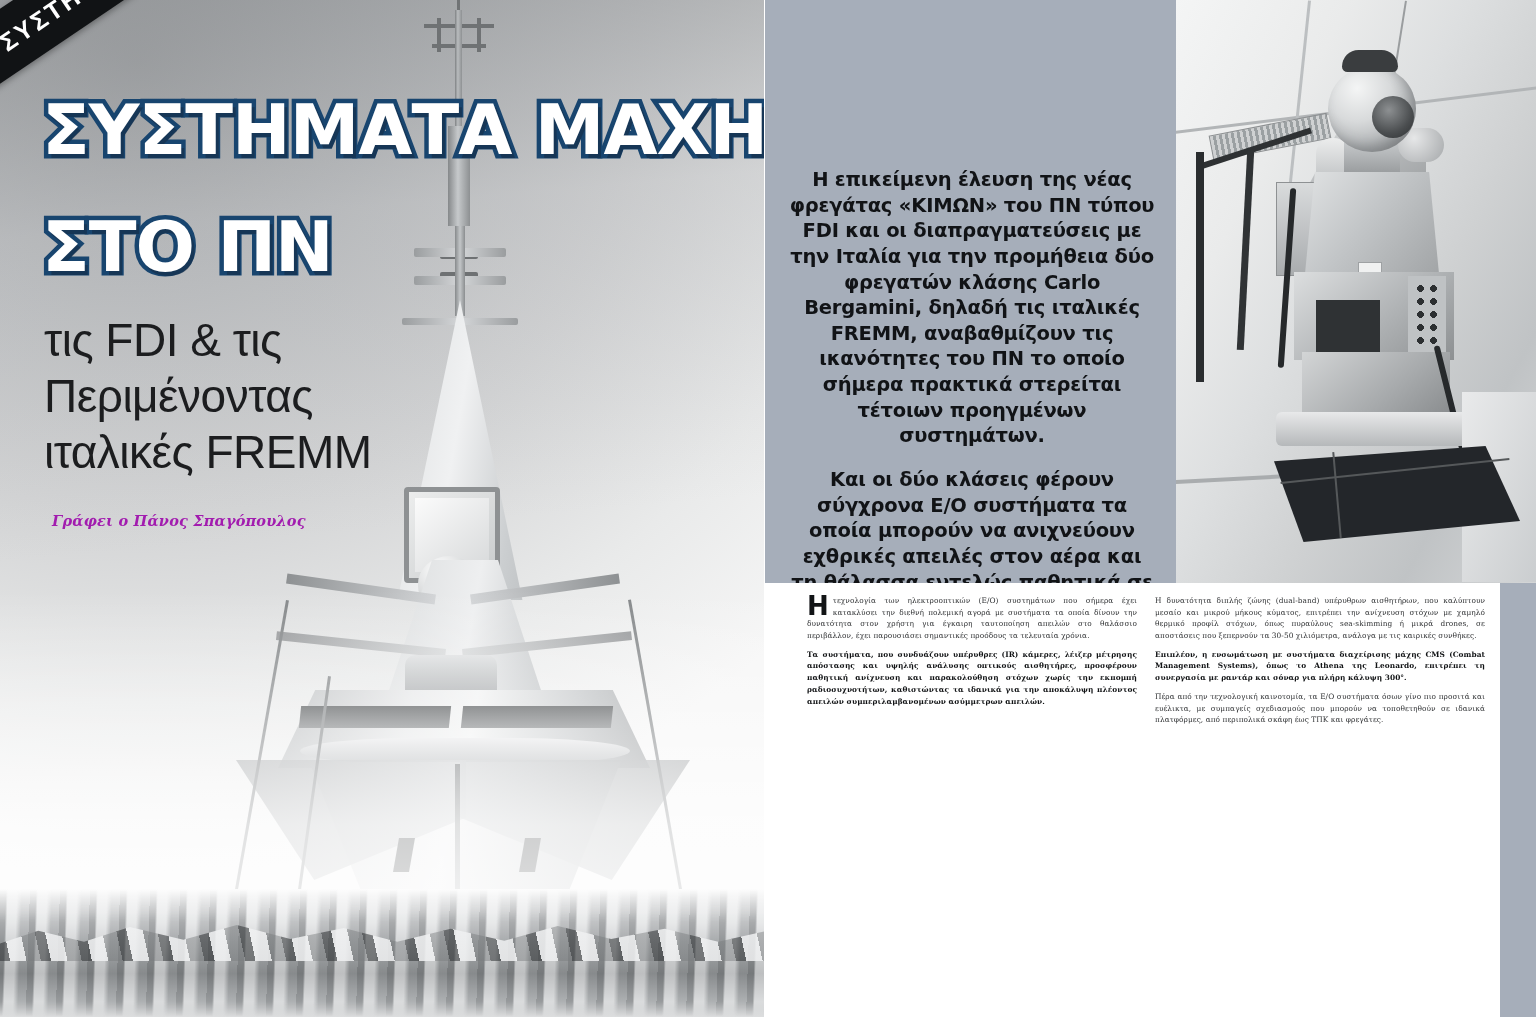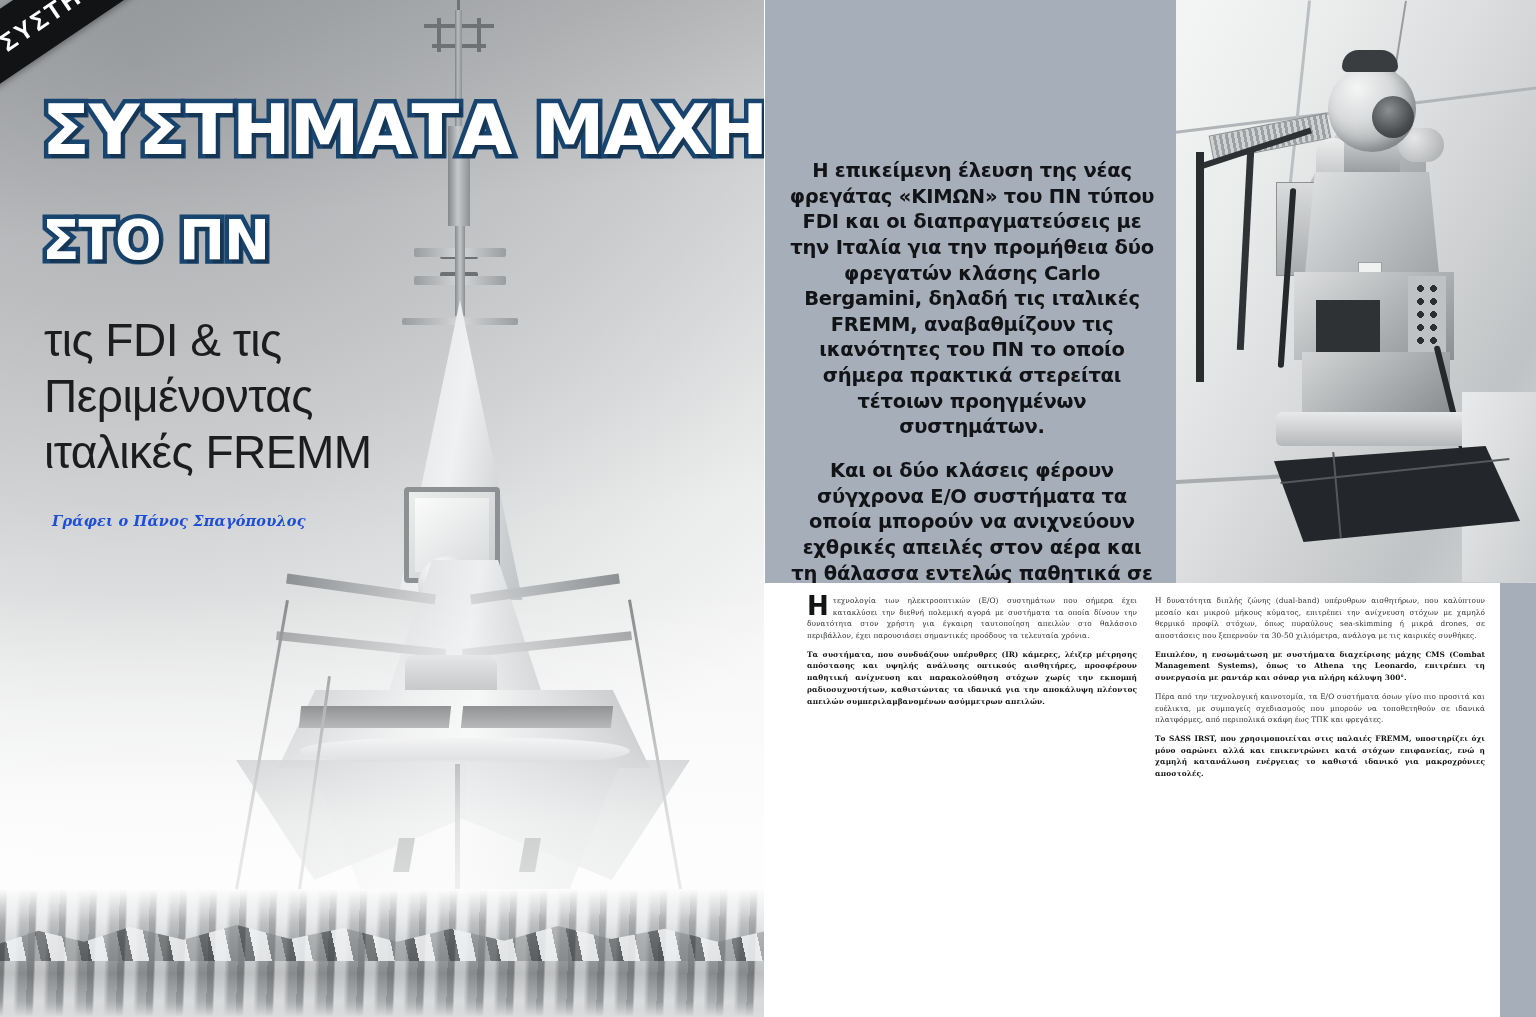--- a/index.html
+++ b/index.html
@@ -105,39 +105,39 @@
   .headline{position:absolute;left:42px;top:96px;width:690px;}
   .hl-line{
     font-family:"DejaVu Sans","Liberation Sans",sans-serif;
     font-weight:700;font-size:70px;line-height:0.99;letter-spacing:-1px;
     color:#ffffff;
     -webkit-text-stroke:9px #18456f;
     paint-order:stroke fill;
     text-shadow:3px 4px 0 rgba(20,35,55,.45);
     margin:0 0 2px 0;white-space:nowrap;
   }
-  .hl-line.l3{font-size:55px;margin-top:48px;}
+  .hl-line.l3{font-size:70px;margin-top:48px;}
 
   .subhead{position:absolute;left:44px;top:312px;width:470px;
     font-family:"Liberation Sans","DejaVu Sans",sans-serif;
     font-weight:400;font-size:46px;line-height:1.22;color:#1c1d1f;letter-spacing:-0.5px;}
   .subhead div{white-space:nowrap;}
 
   .byline{position:absolute;left:52px;top:512px;
     font-family:"DejaVu Serif","Liberation Serif",serif;
-    font-style:italic;font-weight:700;font-size:14.5px;color:#1d4ed8;letter-spacing:.2px;}
+    font-style:italic;font-weight:700;font-size:14.5px;color:#a21caf;letter-spacing:.2px;}
 
   
   .right-page{position:absolute;left:765px;top:0;width:771px;height:1017px;background:#ffffff;overflow:hidden;}
 
   .standfirst-panel{position:absolute;left:0;top:0;width:411px;height:583px;background:#a6aeba;}
   .standfirst{position:absolute;left:24px;top:150px;width:366px;text-align:center;
     font-family:"DejaVu Sans","Liberation Sans",sans-serif;
     font-weight:700;font-size:19.5px;line-height:1.315;color:#111316;letter-spacing:-0.2px;}
-  .standfirst p{margin:8px 0 18px 0;}
+  .standfirst p{margin:17px 0 18px 0;}
 
   
   .eo-photo{position:absolute;left:411px;top:0;width:360px;height:583px;overflow:hidden;
     background:linear-gradient(160deg,#f2f3f3 0%,#e3e4e5 30%,#cfd1d2 58%,#bcbfc1 78%,#d8d9da 100%);}
   .ph{position:absolute;}
   .bulkhead{left:0;top:0;width:360px;height:583px;
     background:linear-gradient(118deg,#f4f5f5 0%,#eaebeb 26%,#dddfe0 44%,#cfd1d2 62%,#c0c3c5 80%,#d4d6d7 100%);}
   .seamA{left:-30px;top:108px;width:430px;height:3px;background:#b2b5b7;transform:rotate(-7deg);}
   .seamB{left:120px;top:0px;width:3px;height:230px;background:#bcbfc1;transform:rotate(6deg);}
   .seamC{left:-10px;top:470px;width:400px;height:4px;background:#a9acae;transform:rotate(-3deg);}
@@ -329,17 +329,16 @@
 
   <div class="body-area" style="left:807px;">
     <div class="col c1">
       <p class="bt"><span class="dropcap">Η</span><span> τεχνολογία των ηλεκτροοπτικών (Ε/Ο) συστημάτων που σήμερα έχει κατακλύσει την διεθνή πολεμική αγορά με συστήματα τα οποία δίνουν την δυνατότητα στον χρήστη για έγκαιρη ταυτοποίηση απειλών στο θαλάσσιο περιβάλλον, έχει παρουσιάσει σημαντικές προόδους τα τελευταία χρόνια.</span></p>
       <p class="bt b">Τα συστήματα, που συνδυάζουν υπέρυθρες (IR) κάμερες, λέιζερ μέτρησης απόστασης και υψηλής ανάλυσης οπτικούς αισθητήρες, προσφέρουν παθητική ανίχνευση και παρακολούθηση στόχων χωρίς την εκπομπή ραδιοσυχνοτήτων, καθιστώντας τα ιδανικά για την αποκάλυψη πλέοντος απειλών συμπεριλαμβανομένων ασύμμετρων απειλών.</p>
     </div>
     <div class="col c2">
       <p class="bt">Η δυνατότητα διπλής ζώνης (dual-band) υπέρυθρων αισθητήρων, που καλύπτουν μεσαίο και μικρού μήκους κύματος, επιτρέπει την ανίχνευση στόχων με χαμηλό θερμικό προφίλ στόχων, όπως πυραύλους sea-skimming ή μικρά drones, σε αποστάσεις που ξεπερνούν τα 30-50 χιλιόμετρα, ανάλογα με τις καιρικές συνθήκες.</p>
       <p class="bt b">Επιπλέον, η ενσωμάτωση με συστήματα διαχείρισης μάχης CMS (Combat Management Systems), όπως το Athena της Leonardo, επιτρέπει τη συνεργασία με ραντάρ και σόναρ για πλήρη κάλυψη 300°.</p>
       <p class="bt">Πέρα από την τεχνολογική καινοτομία, τα Ε/Ο συστήματα όσων γίνο πιο προσιτά και ευέλικτα, με συμπαγείς σχεδιασμούς που μπορούν να τοποθετηθούν σε ιδανικά πλατφόρμες, από περιπολικά σκάφη έως ΤΠΚ και φρεγάτες.</p>
-      <p class="bt b">Το SASS IRST, που χρησιμοποιείται στις παλαιές FREMM, υποστηρίζει όχι μόνο σαρώνει αλλά και επικεντρώνει κατά στόχων επιφανείας, ενώ η χαμηλή κατανάλωση ενέργειας το καθιστά ιδανικό για μακροχρόνιες αποστολές.</p>
     </div>
   </div>
 
 </div>
 
 </body></html>

